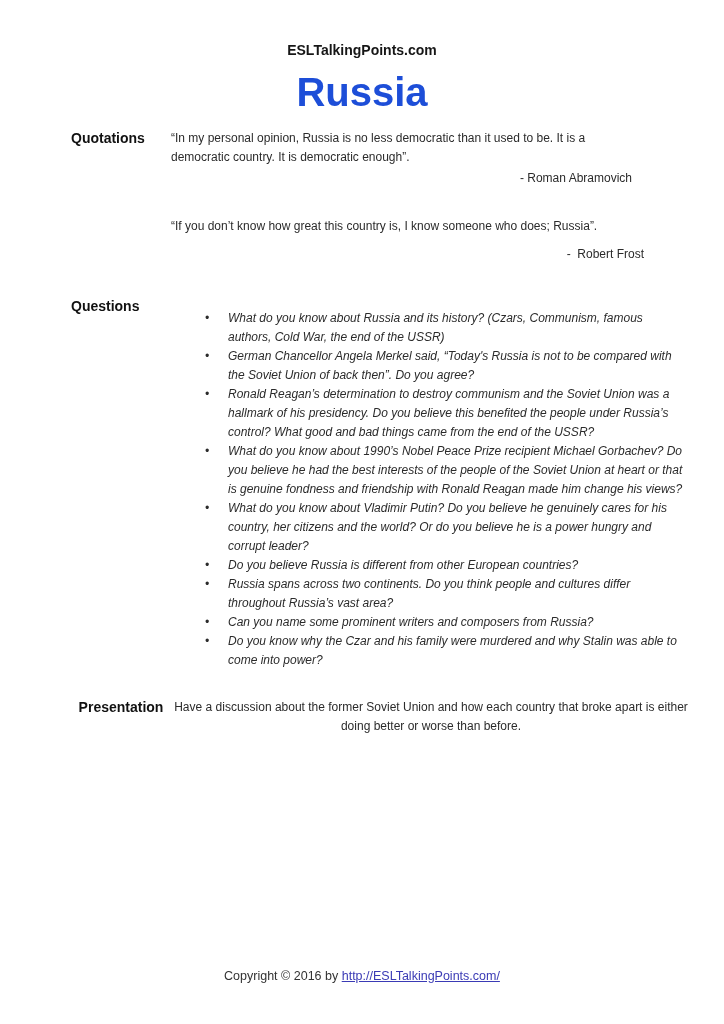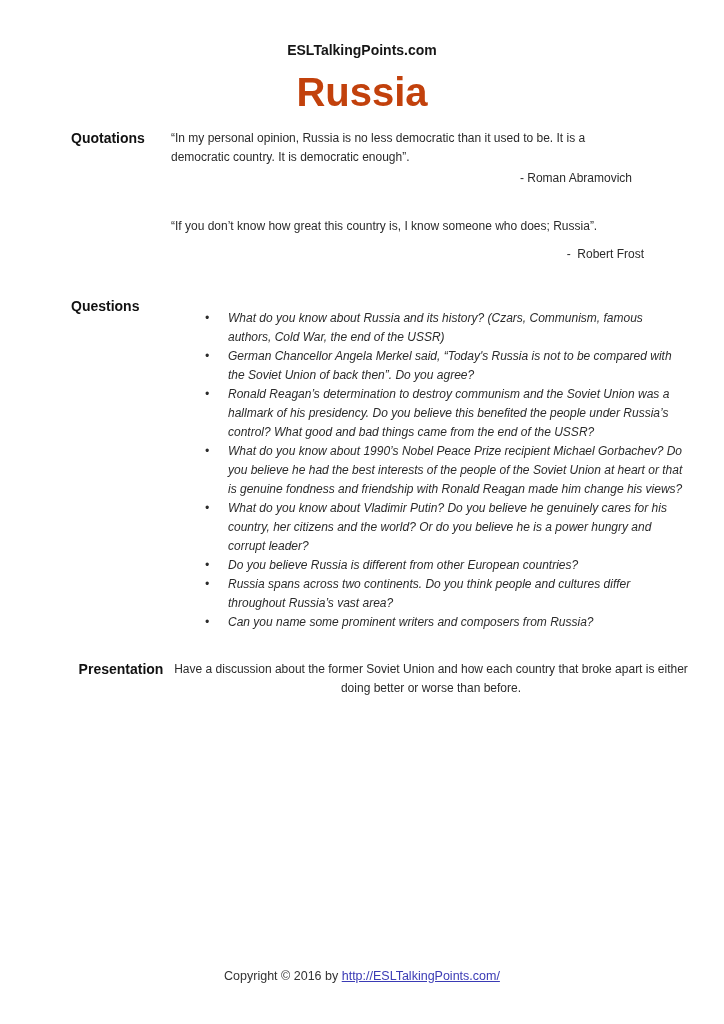--- a/index.html
+++ b/index.html
@@ -27,21 +27,21 @@
     font-weight: bold;
     line-height: 16px;
     color: #161616;
   }
   .doc-title {
     margin: 13px 0 0 0;
     text-align: center;
     font-size: 40px;
     line-height: 42px;
     font-weight: bold;
-    color: #c2410c;
+    color: #1d4ed8;
   }
   .row {
     display: flex;
     margin-left: 43px;
   }
   .row-quotations { margin-top: 16px; }
   .row-questions  { margin-top: 33px; }
   .row-presentation { margin-top: 16px; text-align: center; }
   .section-label {
     width: 100px;
@@ -124,20 +124,21 @@
     <div class="section-label">Questions</div>
     <ul class="q-list">
       <li>What do you know about Russia and its history? (Czars, Communism, famous authors, Cold War, the end of the USSR)</li>
       <li>German Chancellor Angela Merkel said, “Today's Russia is not to be compared with the Soviet Union of back then”. Do you agree?</li>
       <li>Ronald Reagan’s determination to destroy communism and the Soviet Union was a hallmark of his presidency. Do you believe this benefited the people under Russia’s control? What good and bad things came from the end of the USSR?</li>
       <li>What do you know about 1990’s Nobel Peace Prize recipient Michael Gorbachev? Do you believe he had the best interests of the people of the Soviet Union at heart or that is genuine fondness and friendship with Ronald Reagan made him change his views?</li>
       <li>What do you know about Vladimir Putin? Do you believe he genuinely cares for his country, her citizens and the world? Or do you believe he is a power hungry and corrupt leader?</li>
       <li>Do you believe Russia is different from other European countries?</li>
       <li>Russia spans across two continents. Do you think people and cultures differ throughout Russia’s vast area?</li>
       <li>Can you name some prominent writers and composers from Russia?</li>
+      <li>Do you know why the Czar and his family were murdered and why Stalin was able to come into power?</li>
     </ul>
   </section>
 
   <section class="row row-presentation">
     <div class="section-label">Presentation</div>
     <div class="section-content presentation-text">Have a discussion about the former Soviet Union and how each country that broke apart is either doing better or worse than before.</div>
   </section>
 
   <div class="footer">
     <span>Copyright © 2016 by </span><a href="#">http://ESLTalkingPoints.com/</a>

